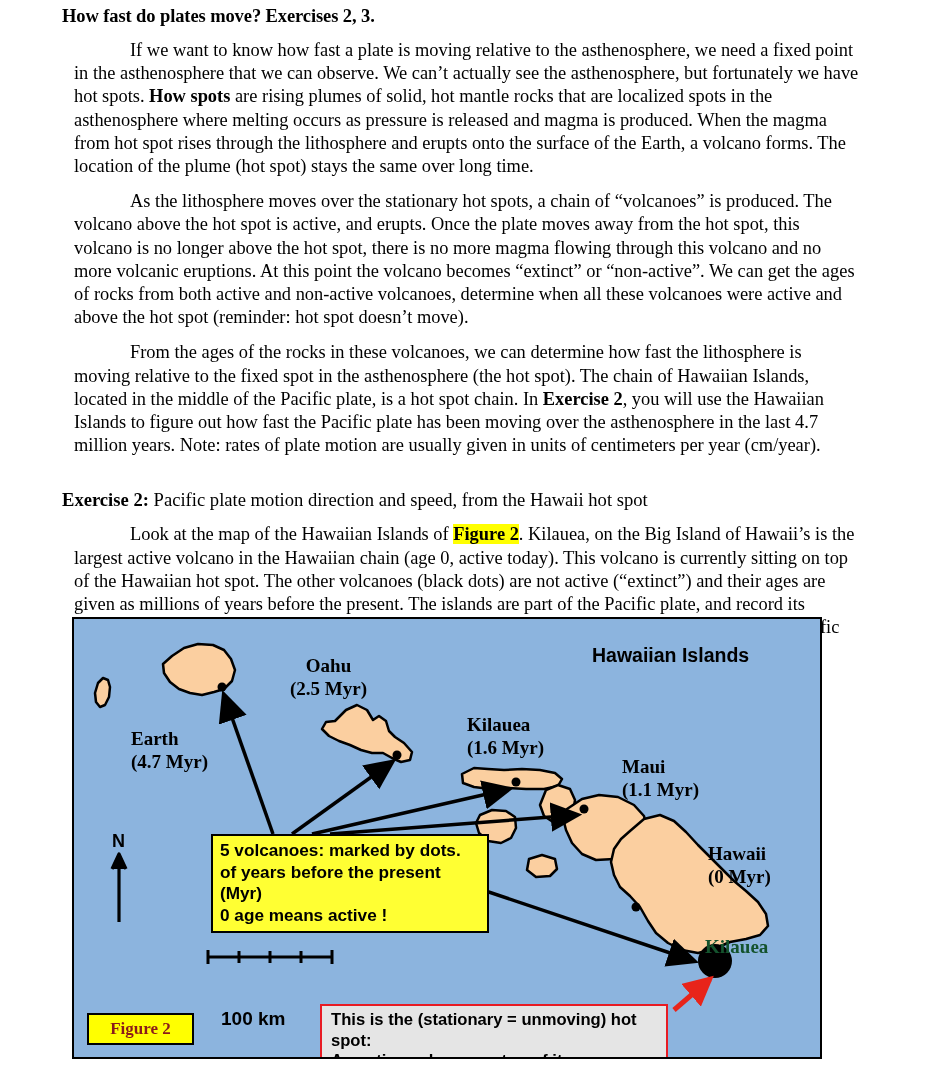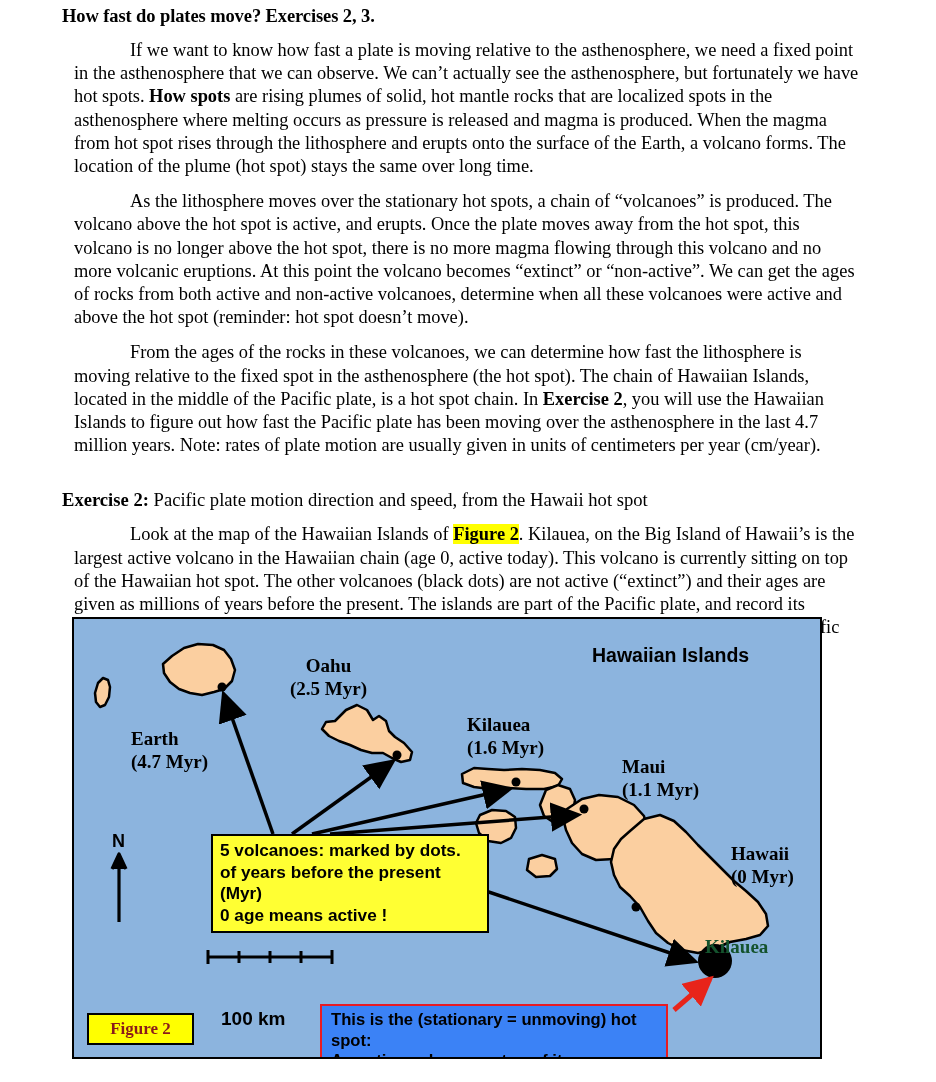--- a/index.html
+++ b/index.html
@@ -130,21 +130,21 @@
     line-height: 21.5px;
     color: #000;
     z-index: 6;
     margin-left: 36px;
   }
   .callout-pink {
     position: absolute;
     left: 246px;
     top: 385px;
     width: 348px;
-    background: #3b82f6;
+    background: #e5e5e5;
     border: 2px solid #e81b23;
     box-sizing: border-box;
     padding: 4px 8px 5px 9px;
     font-family: "Liberation Sans", sans-serif;
     font-weight: bold;
     font-size: 16.6px;
     line-height: 20.5px;
     color: #000;
     z-index: 7;
   }
@@ -282,21 +282,21 @@
       <div class="map-label" style="left:393px; top:74px;">
         <div>Kilauea</div>
         <div>(1.6 Myr)</div>
       </div>
 
       <div class="map-label" style="left:548px; top:116px;">
         <div>Maui</div>
         <div>(1.1 Myr)</div>
       </div>
 
-      <div class="map-label" style="left:657px; top:203px;">
+      <div class="map-label" style="left:634px; top:203px;">
         <div>Hawaii</div>
         <div>(0 Myr)</div>
       </div>
 
       <div class="kilauea-label" style="left:631px; top:317px;">Kilauea</div>
 
       <div class="n-label" style="left:38px; top:212px;">N</div>
 
       <div class="scale-label" style="left:147px; top:344px;">100 km</div>
 

